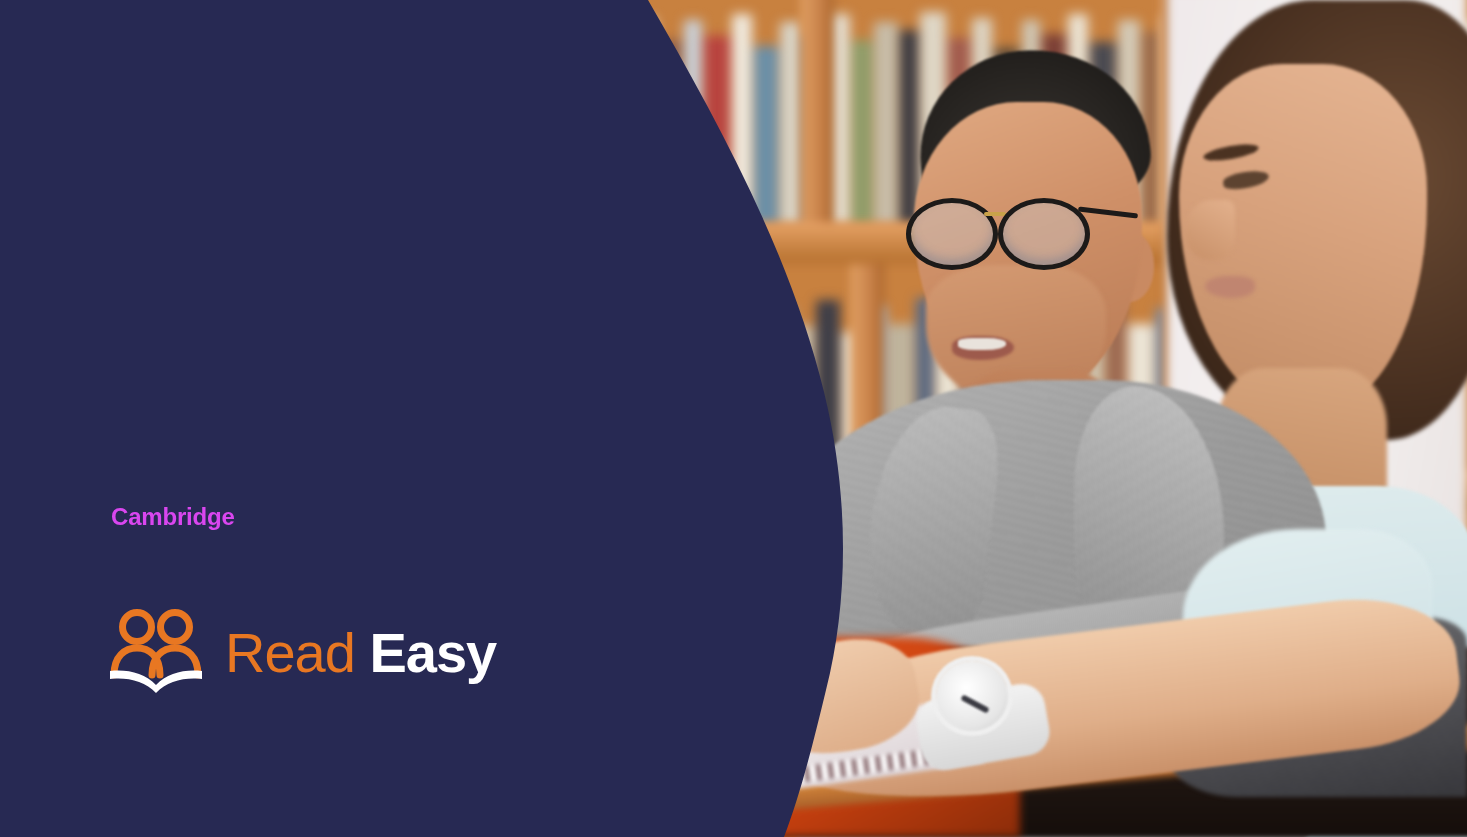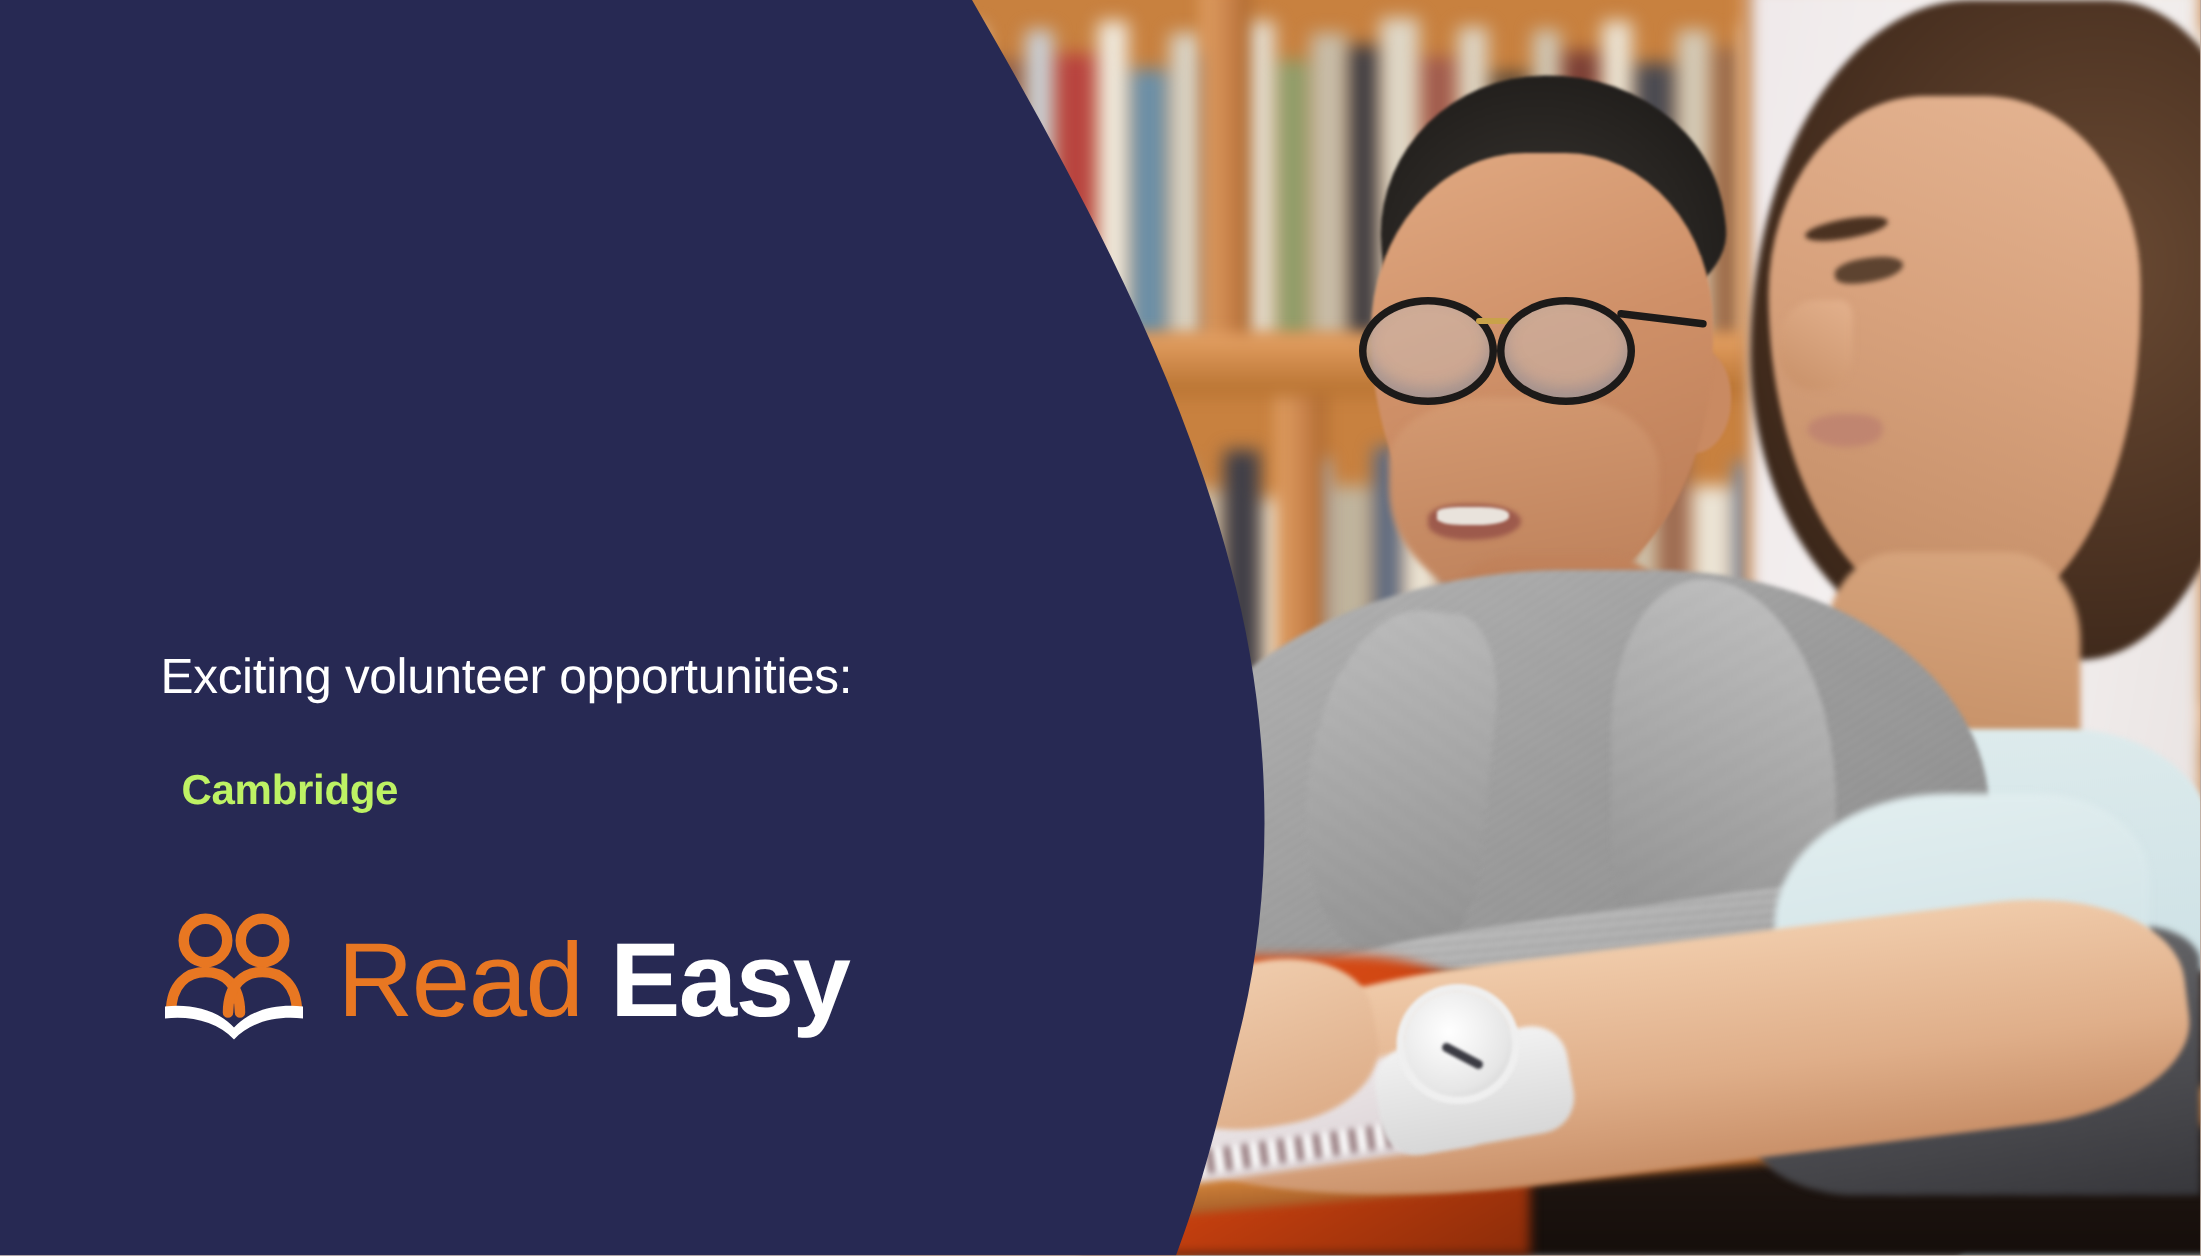--- a/index.html
+++ b/index.html
@@ -462,43 +462,43 @@
     font-size: 33px;
     font-weight: 400;
     line-height: 40px;
     letter-spacing: -0.2px;
   }
 
   .location {
     position: absolute;
     top: 491px;
     left: 0;
-    margin: 14px;
-    color: #bef264;
-    font-size: 28px;
+    margin: 4px;
+    color: #d946ef;
+    font-size: 24px;
     font-weight: 700;
     line-height: 44px;
     letter-spacing: -0.2px;
   }
 
   .logo {
     position: absolute;
     top: 607px;
     left: 0;
     display: flex;
     align-items: center;
     gap: 14px;
   }
   .logo-mark {
     width: 104px;
     height: 92px;
     flex: 0 0 auto;
   }
   .logo-text {
-    font-size: 70px;
+    font-size: 56px;
     line-height: 62px;
     letter-spacing: -1px;
     white-space: nowrap;
   }
   .logo-read {
     color: #e87722;
     font-weight: 400;
   }
   .logo-easy {
     color: #ffffff;
@@ -668,21 +668,20 @@
                C716,118 790,252 824,392
                C850,498 848,604 826,690
                C812,748 800,795 784,837
                L0,837 Z" fill="#272953"></path>
     </svg>
   </div>
 
   <div class="content">
 
 
-    <p class="subhead">Exciting volunteer opportunities:</p>
 
     <p class="location">Cambridge</p>
 
     <div class="logo">
       <svg class="logo-mark" viewBox="0 0 104 92" xmlns="http://www.w3.org/2000/svg">
 
         <circle cx="30" cy="20" r="14.5" fill="none" stroke="#e87722" stroke-width="7"></circle>
 
         <circle cx="68" cy="20" r="14.5" fill="none" stroke="#e87722" stroke-width="7"></circle>
 

